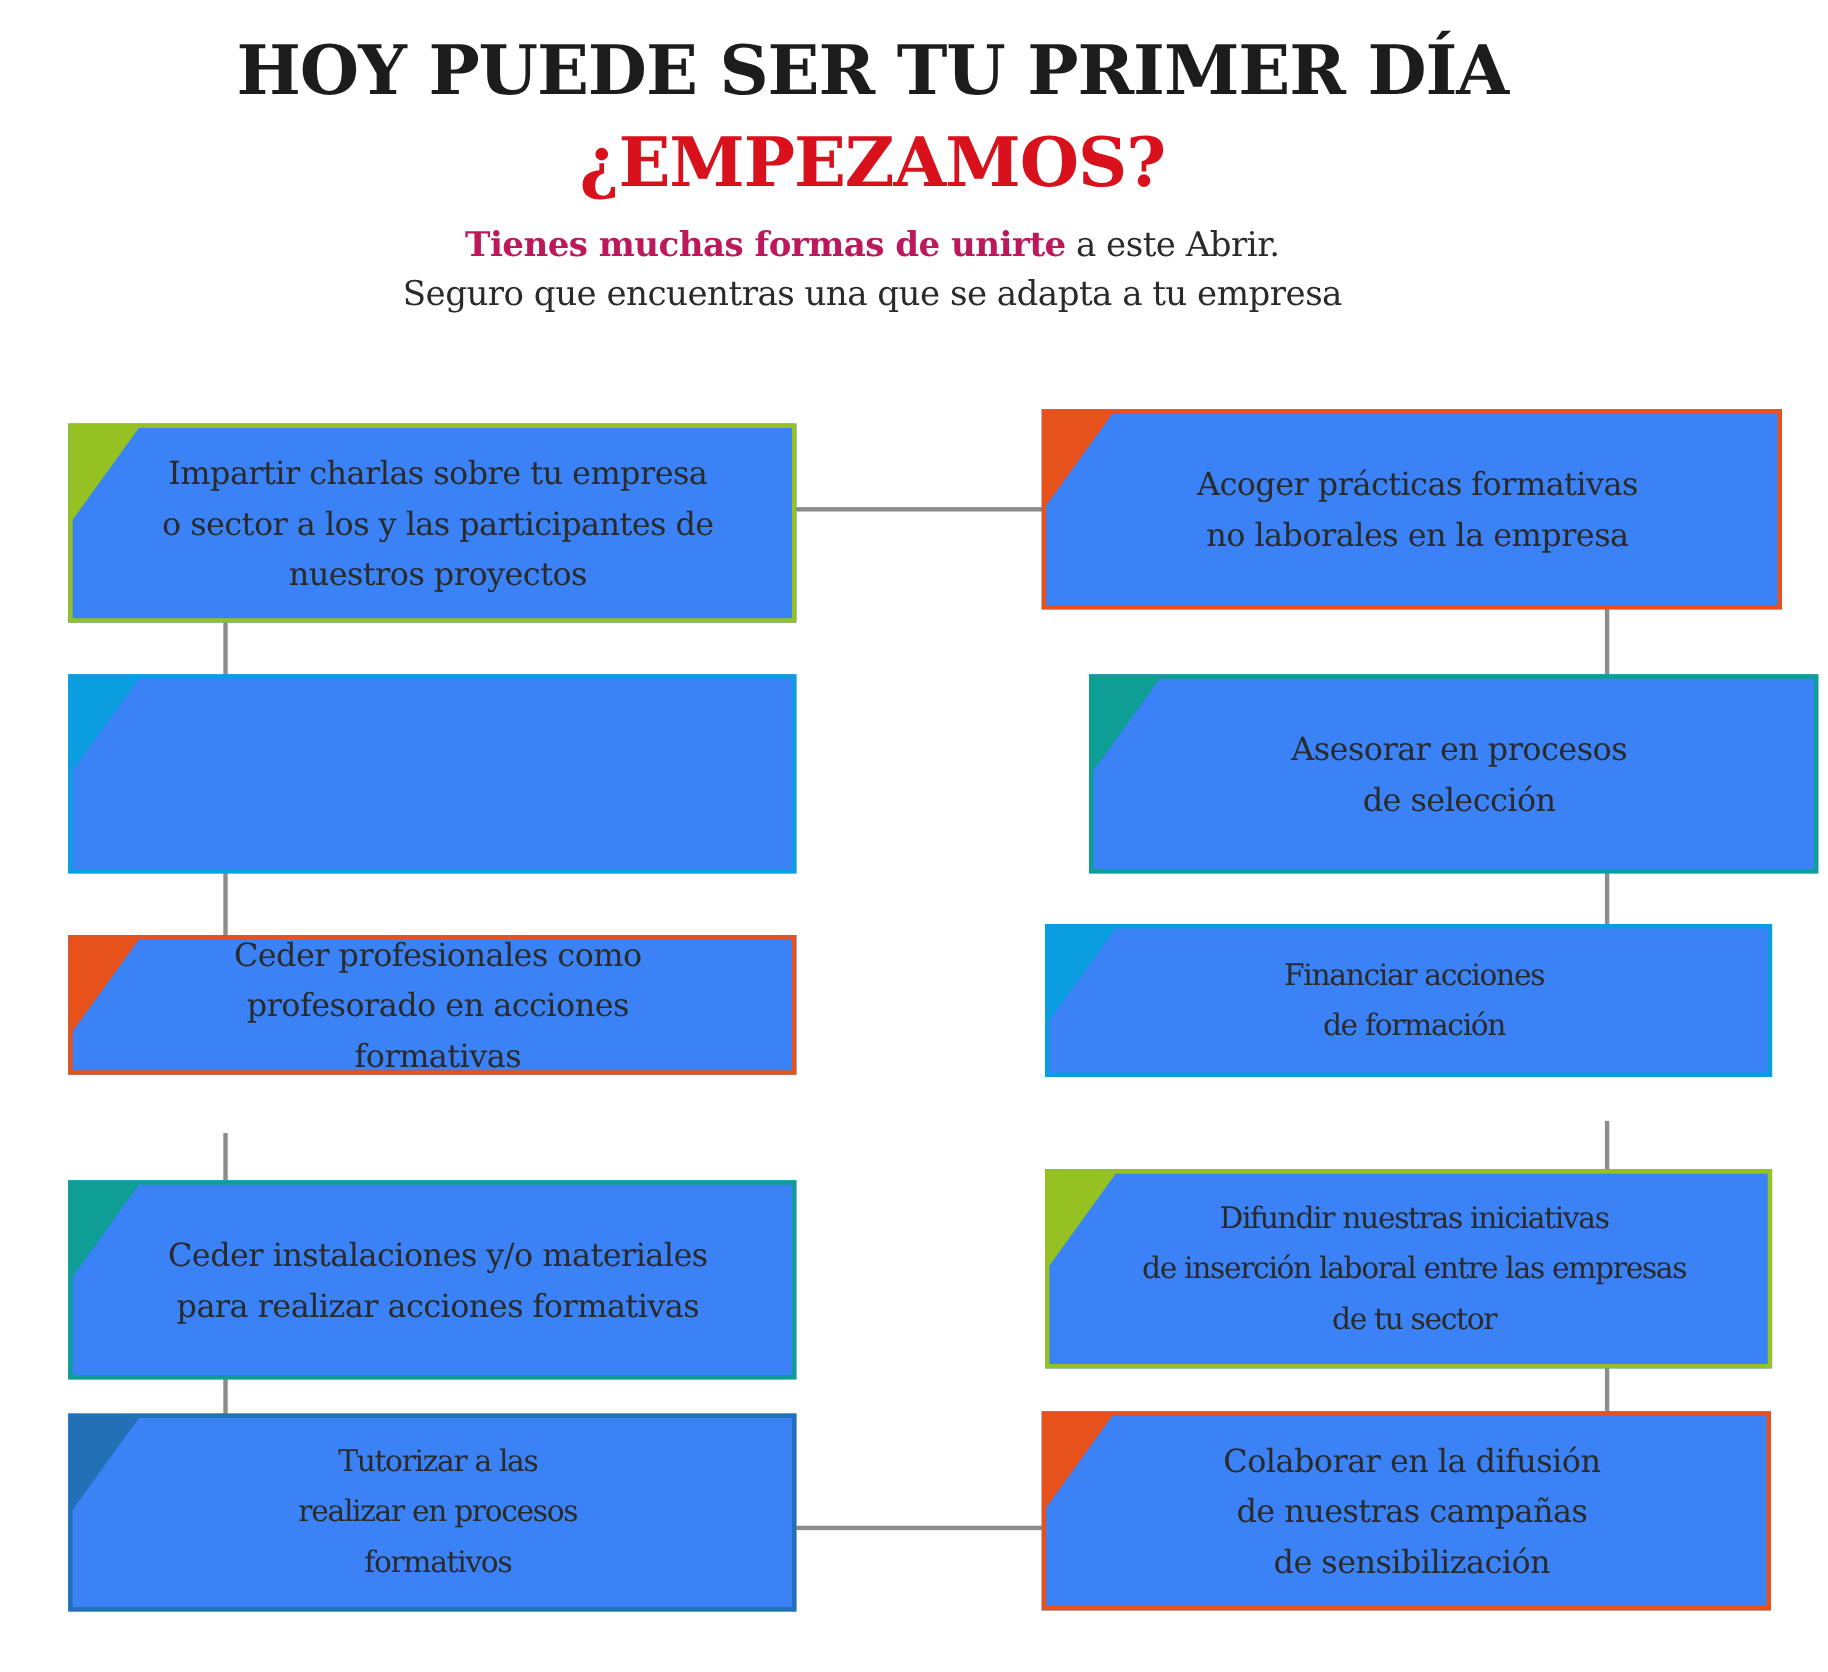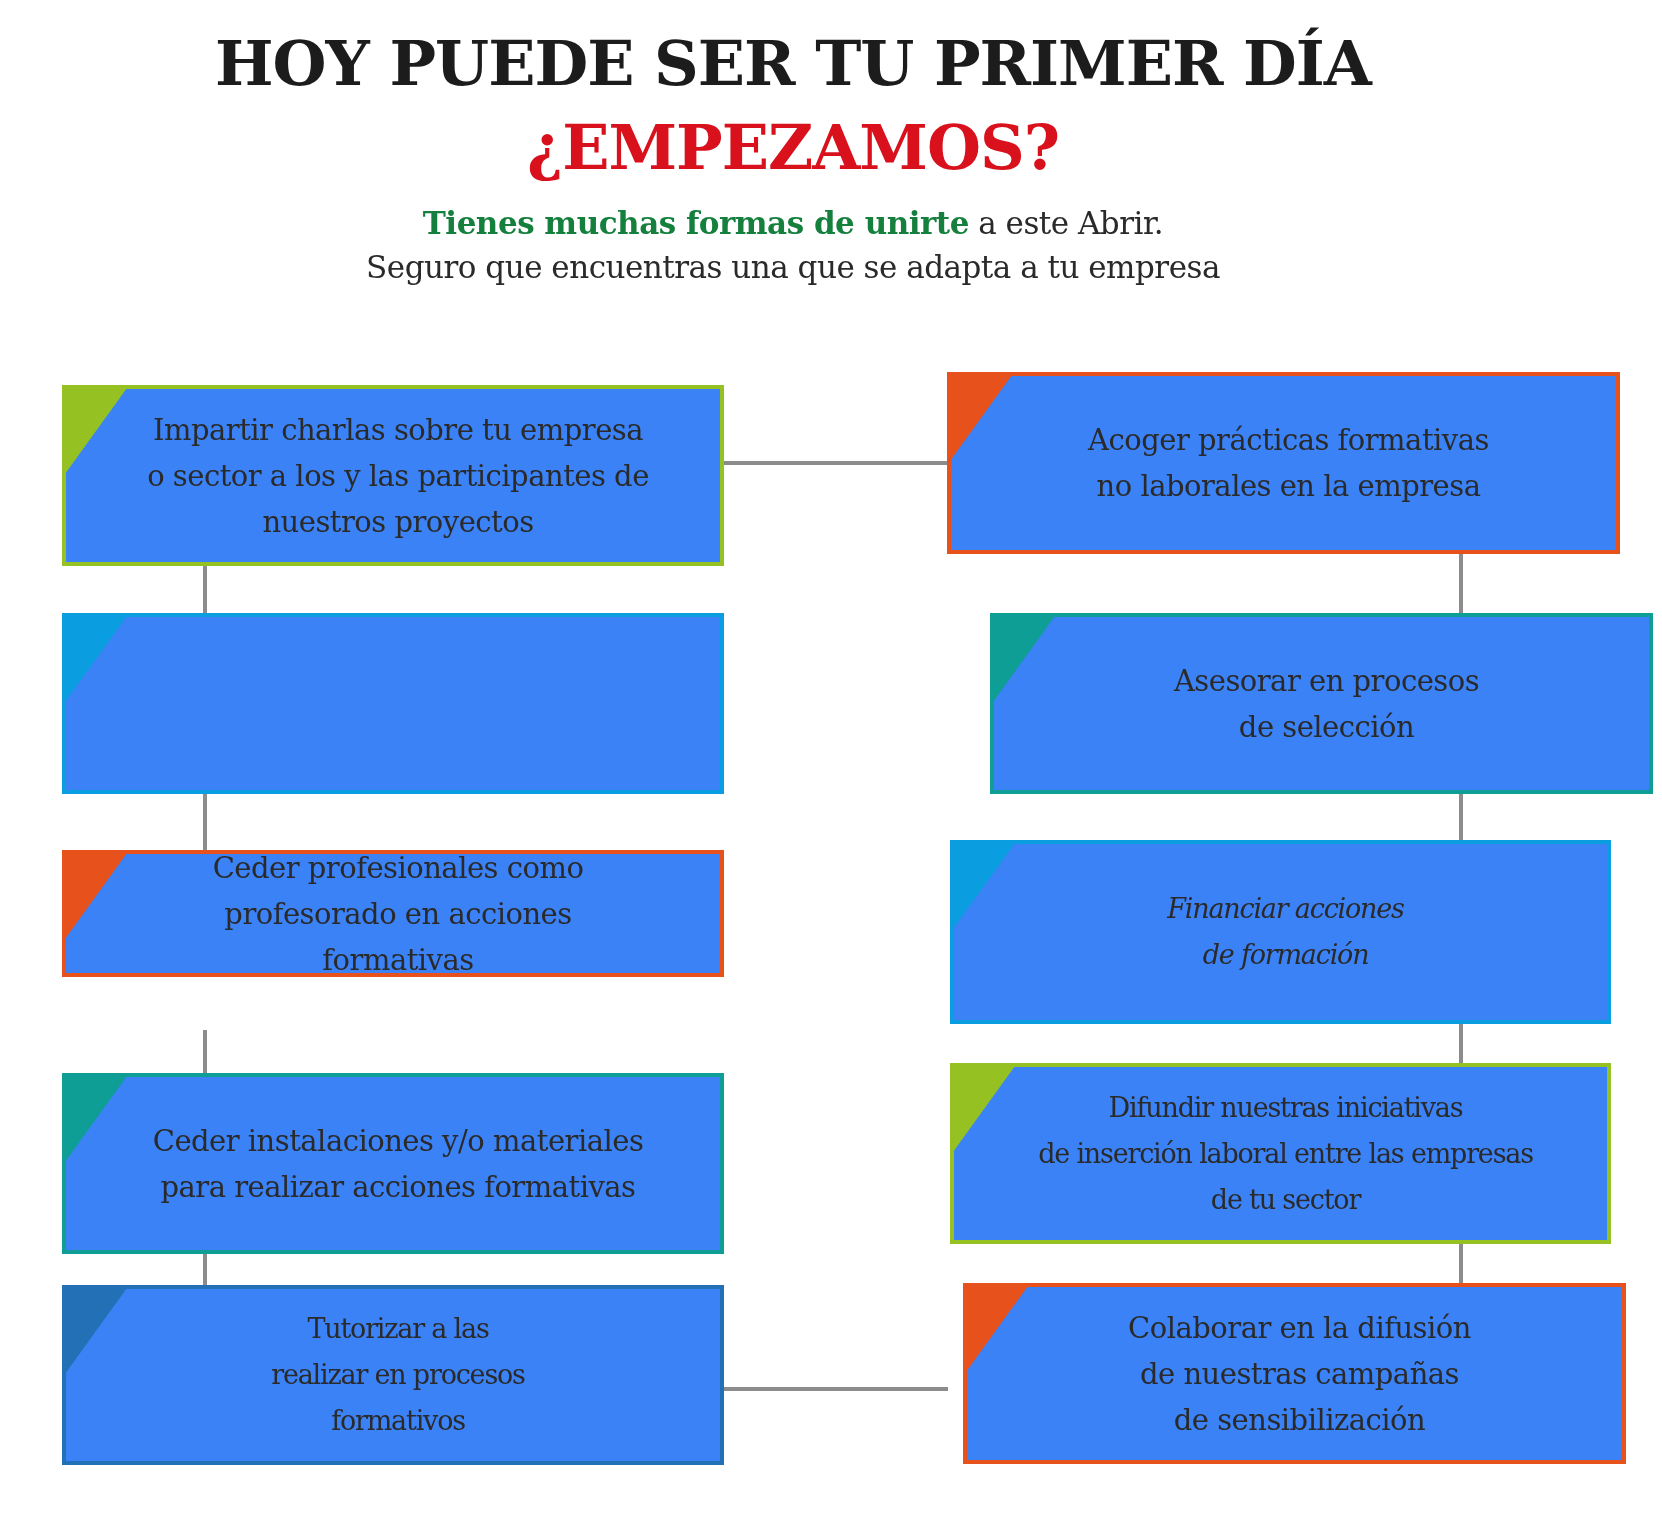--- a/index.html
+++ b/index.html
@@ -6,21 +6,21 @@
     body { width: 1662px; height: 1520px; position: relative; overflow: hidden;
            font-family: "DejaVu Serif", "Liberation Serif", serif; color: #222222; }
     .title { position: absolute; left: 0; width: 1662px; text-align: center; margin: 0;
              font-family: "DejaVu Serif", serif; font-weight: bold; letter-spacing: -1px; }
     .t1 { top: 28px; font-size: 62px; line-height: 72px; color: #1c1c1c; left: -38px; }
     .t2 { top: 112px; font-size: 62px; line-height: 72px; color: #d8111c; left: -38px; }
     .sub { position: absolute; left: -38px; width: 1662px; text-align: center;
            font-family: "DejaVu Serif", serif; font-size: 31px; line-height: 34px; color: #2a2a2a; letter-spacing: -0.5px; }
     .s1 { top: 206px; }
     .s2 { top: 250px; font-weight: normal; }
-    .s1 .hl { color: #15803d; font-weight: bold; }
+    .s1 .hl { color: #be185d; font-weight: bold; }
     .box { position: absolute; box-sizing: border-box; border: 4px solid; background: #3b82f6;
            display: flex; align-items: center; justify-content: center; text-align: center; }
     .box .corner { position: absolute; left: -1px; top: -1px; width: 62px; height: 86px; }
     .box .text { font-family: "DejaVu Serif", serif; font-size: 29px; line-height: 46px; color: #2a2a2a;
                  padding: 0 40px 0 50px; white-space: pre-line; letter-spacing: -0.5px; }
     .box .text.condensed { font-size: 27px; letter-spacing: -1.2px; }
     .line { position: absolute; background: #8c8c8c; }
   </style>
 </head>
 <body>
@@ -85,35 +85,35 @@
   <div class="text">Acoger prácticas formativas
 no laborales en la empresa</div>
 </div>
 <div class="box" style="left:990px; top:613px; width:663px; height:181px; border-color:#0e9e95;">
   <svg class="corner" viewBox="0 0 62 86">
       <polygon points="0,0 62,0 0,86" fill="#0e9e95"></polygon>
     </svg>
   <div class="text">Asesorar en procesos
 de selección</div>
 </div>
-<div class="box" style="left:950px; top:840px; width:661px; height:184px; border-color:#0a9ee0;font-style:italic;">
+<div class="box" style="left:950px; top:840px; width:661px; height:139px; border-color:#0a9ee0;">
   <svg class="corner" viewBox="0 0 62 86">
       <polygon points="0,0 62,0 0,86" fill="#0a9ee0"></polygon>
     </svg>
   <div class="text condensed">Financiar acciones
 de formación</div>
 </div>
 <div class="box" style="left:950px; top:1063px; width:661px; height:181px; border-color:#95c123;">
   <svg class="corner" viewBox="0 0 62 86">
       <polygon points="0,0 62,0 0,86" fill="#95c123"></polygon>
     </svg>
   <div class="text condensed">Difundir nuestras iniciativas
 de inserción laboral entre las empresas
 de tu sector</div>
 </div>
-<div class="box" style="left:947px; top:1283px; width:663px; height:181px; border-color:#e6511c;margin-left:16px;">
+<div class="box" style="left:947px; top:1283px; width:663px; height:181px; border-color:#e6511c;">
   <svg class="corner" viewBox="0 0 62 86">
       <polygon points="0,0 62,0 0,86" fill="#e6511c"></polygon>
     </svg>
   <div class="text">Colaborar en la difusión
 de nuestras campañas
 de sensibilización</div>
 </div>
 
 </body></html>

